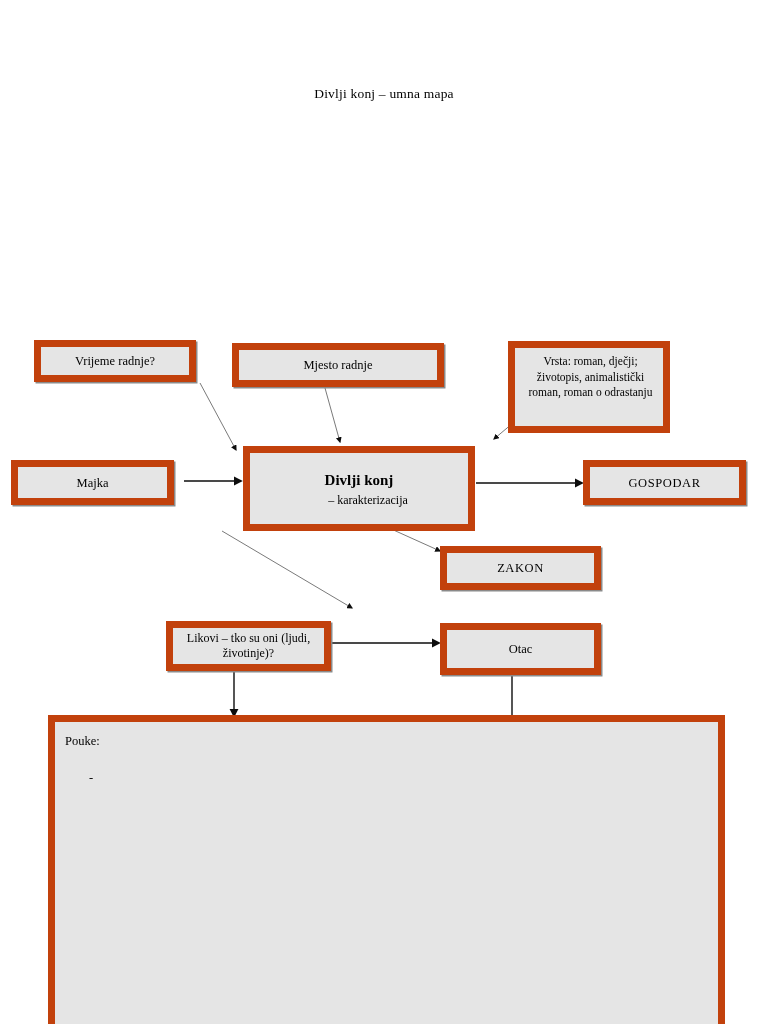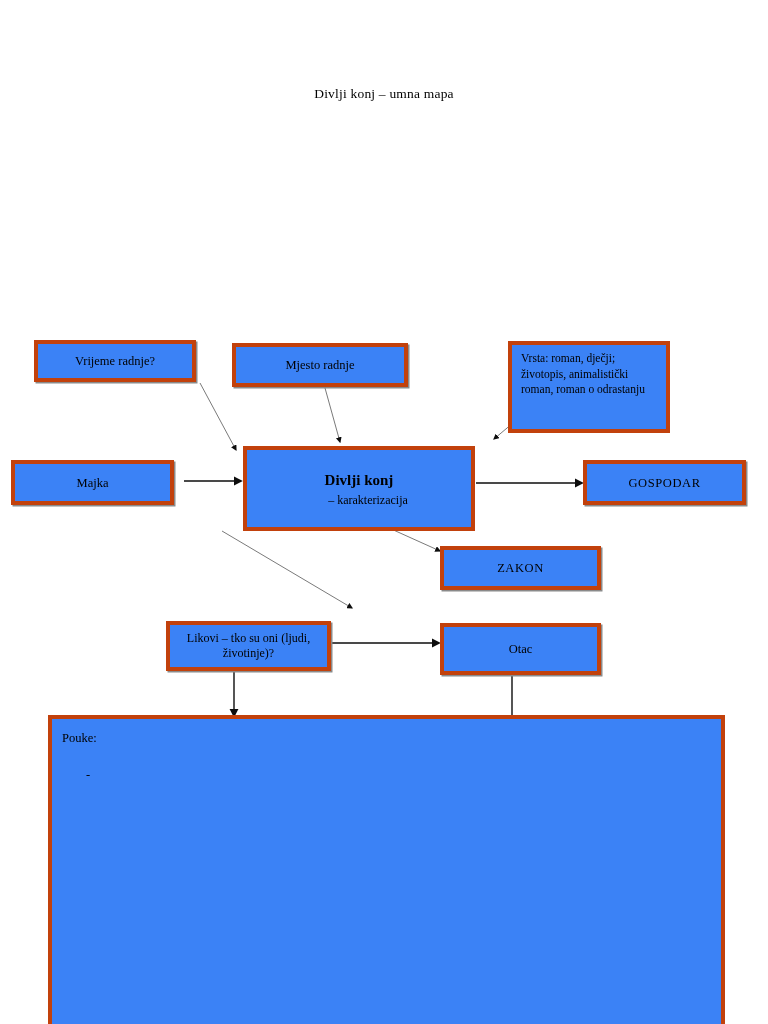--- a/index.html
+++ b/index.html
@@ -22,22 +22,22 @@
     top: 86px;
     width: 768px;
     text-align: center;
     font-size: 13.5px;
     font-weight: normal;
     letter-spacing: 0.2px;
   }
   .node {
     position: absolute;
     box-sizing: border-box;
-    border: 4px solid #c2410c;
-    background: #3b82f6;
+    border: 7px solid #c2410c;
+    background: #e5e5e5;
     display: flex;
     align-items: center;
     justify-content: center;
     text-align: center;
     line-height: 1.28;
     font-size: 12.5px;
     z-index: 3;
   }
   .node.shadowed {
     box-shadow: 1.5px 1.5px 0 #8a8a8a;
@@ -45,28 +45,29 @@
   .node .inner {
     padding: 0 6px;
     width: 100%;
   }
   .node.left-text {
     justify-content: flex-start;
     text-align: left;
   }
   .node.left-text .inner {
     padding-left: 9px;
+    text-align: center;
   }
   .node.top-text {
     align-items: flex-start;
   }
 
   
   #node-vrijeme { left: 34px;  top: 340px; width: 162px; height: 42px; }
-  #node-mjesto  { left: 232px; top: 343px; width: 176px; height: 44px; }
+  #node-mjesto  { left: 232px; top: 343px; width: 212px; height: 44px; }
   #node-vrsta   { left: 508px; top: 341px; width: 162px; height: 92px;
                   font-size: 11.5px; line-height: 1.35; }
   #node-vrsta .inner { padding-top: 6px; }
 
   #node-majka   { left: 11px;  top: 460px; width: 163px; height: 45px; }
 
   #node-central { left: 243px; top: 446px; width: 232px; height: 85px; }
   #node-central .inner { padding: 0 4px; }
   #central-heading {
     font-size: 15px;

